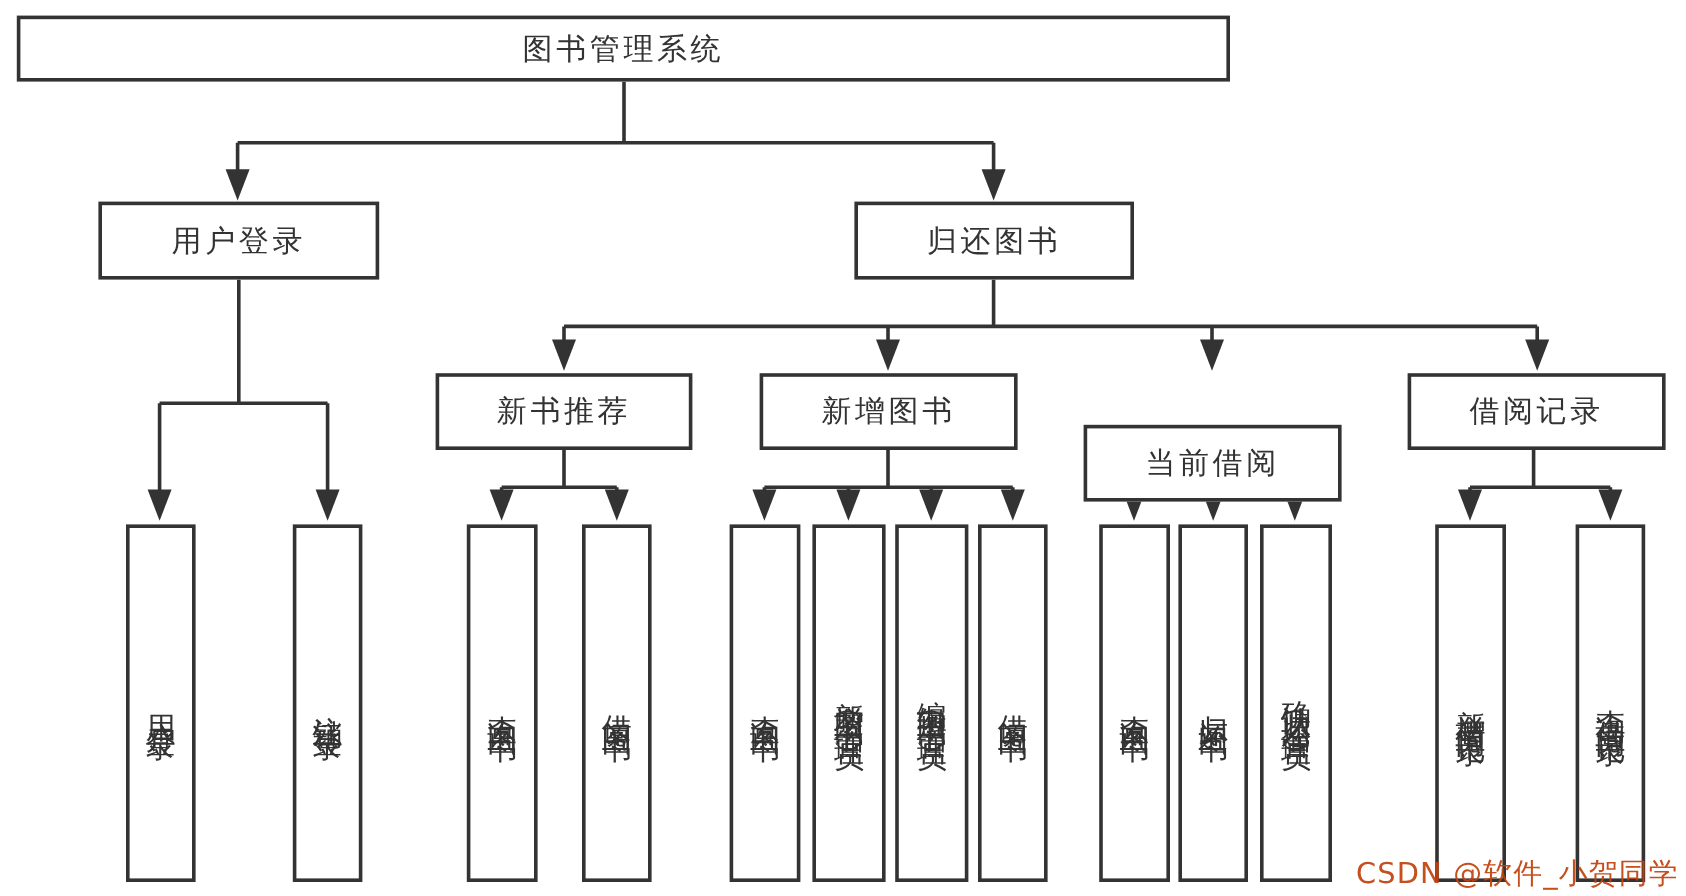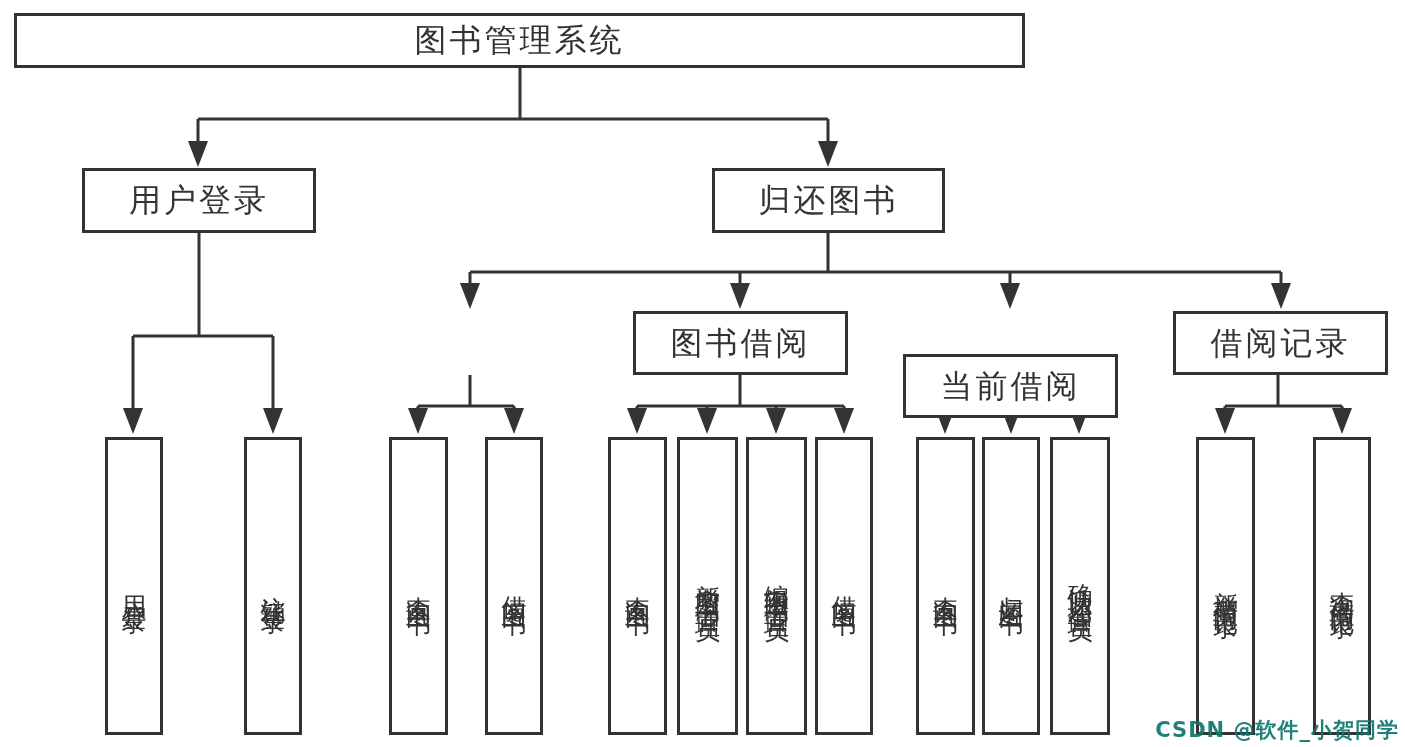--- a/index.html
+++ b/index.html
@@ -26,44 +26,43 @@
     box-sizing: border-box;
     border: 3px solid #333333;
     background: #ffffff;
     color: #333333;
     display: flex;
     align-items: center;
     justify-content: center;
     text-align: center;
   }
   .node.h span {
-    font-size: 32px;
+    font-size: 25px;
     letter-spacing: 3px;
     line-height: 1.2;
     white-space: nowrap;
   }
   .node.v span {
     writing-mode: vertical-rl;
     text-orientation: mixed;
     font-size: 25px;
     letter-spacing: 5px;
     line-height: 1;
     white-space: nowrap;
   }
   .watermark {
     position: absolute;
     right: 6px;
     bottom: 3px;
-    font-size: 21px;
+    font-size: 24px;
     letter-spacing: 1px;
-    color: #0f766e;
+    color: #c2410c;
     opacity: 0.92;
     z-index: 10;
     white-space: nowrap;
-    font-weight: bold;
   }
 </style>
 </head>
 <body>
 
 <div class="stage">
 
   <svg class="connectors" width="1405" height="747" viewBox="0 0 1405 747">
     <g stroke="#333333" stroke-width="3" fill="none">
 
@@ -108,22 +107,25 @@
     <span>图书管理系统</span>
   </div>
 
   <div class="node h" style="left:82px; top:168px; width:234px; height:65px;">
     <span>用户登录</span>
   </div>
   <div class="node h" style="left:712px; top:168px; width:233px; height:65px;">
     <span>归还图书</span>
   </div>
 
+  <div class="node h" style="left:363px; top:311px; width:214px; height:64px;">
+    <span>新书推荐</span>
+  </div>
   <div class="node h" style="left:633px; top:311px; width:215px; height:64px;">
-    <span>图书借阅</span>
+    <span>新增图书</span>
   </div>
   <div class="node h" style="left:903px; top:311px; width:215px; height:64px;margin-top:43px;">
     <span>当前借阅</span>
   </div>
   <div class="node h" style="left:1173px; top:311px; width:215px; height:64px;">
     <span>借阅记录</span>
   </div>
 
   <div class="node v" style="left:105px; top:437px; width:58px; height:298px;">
     <span>用户登录</span>

